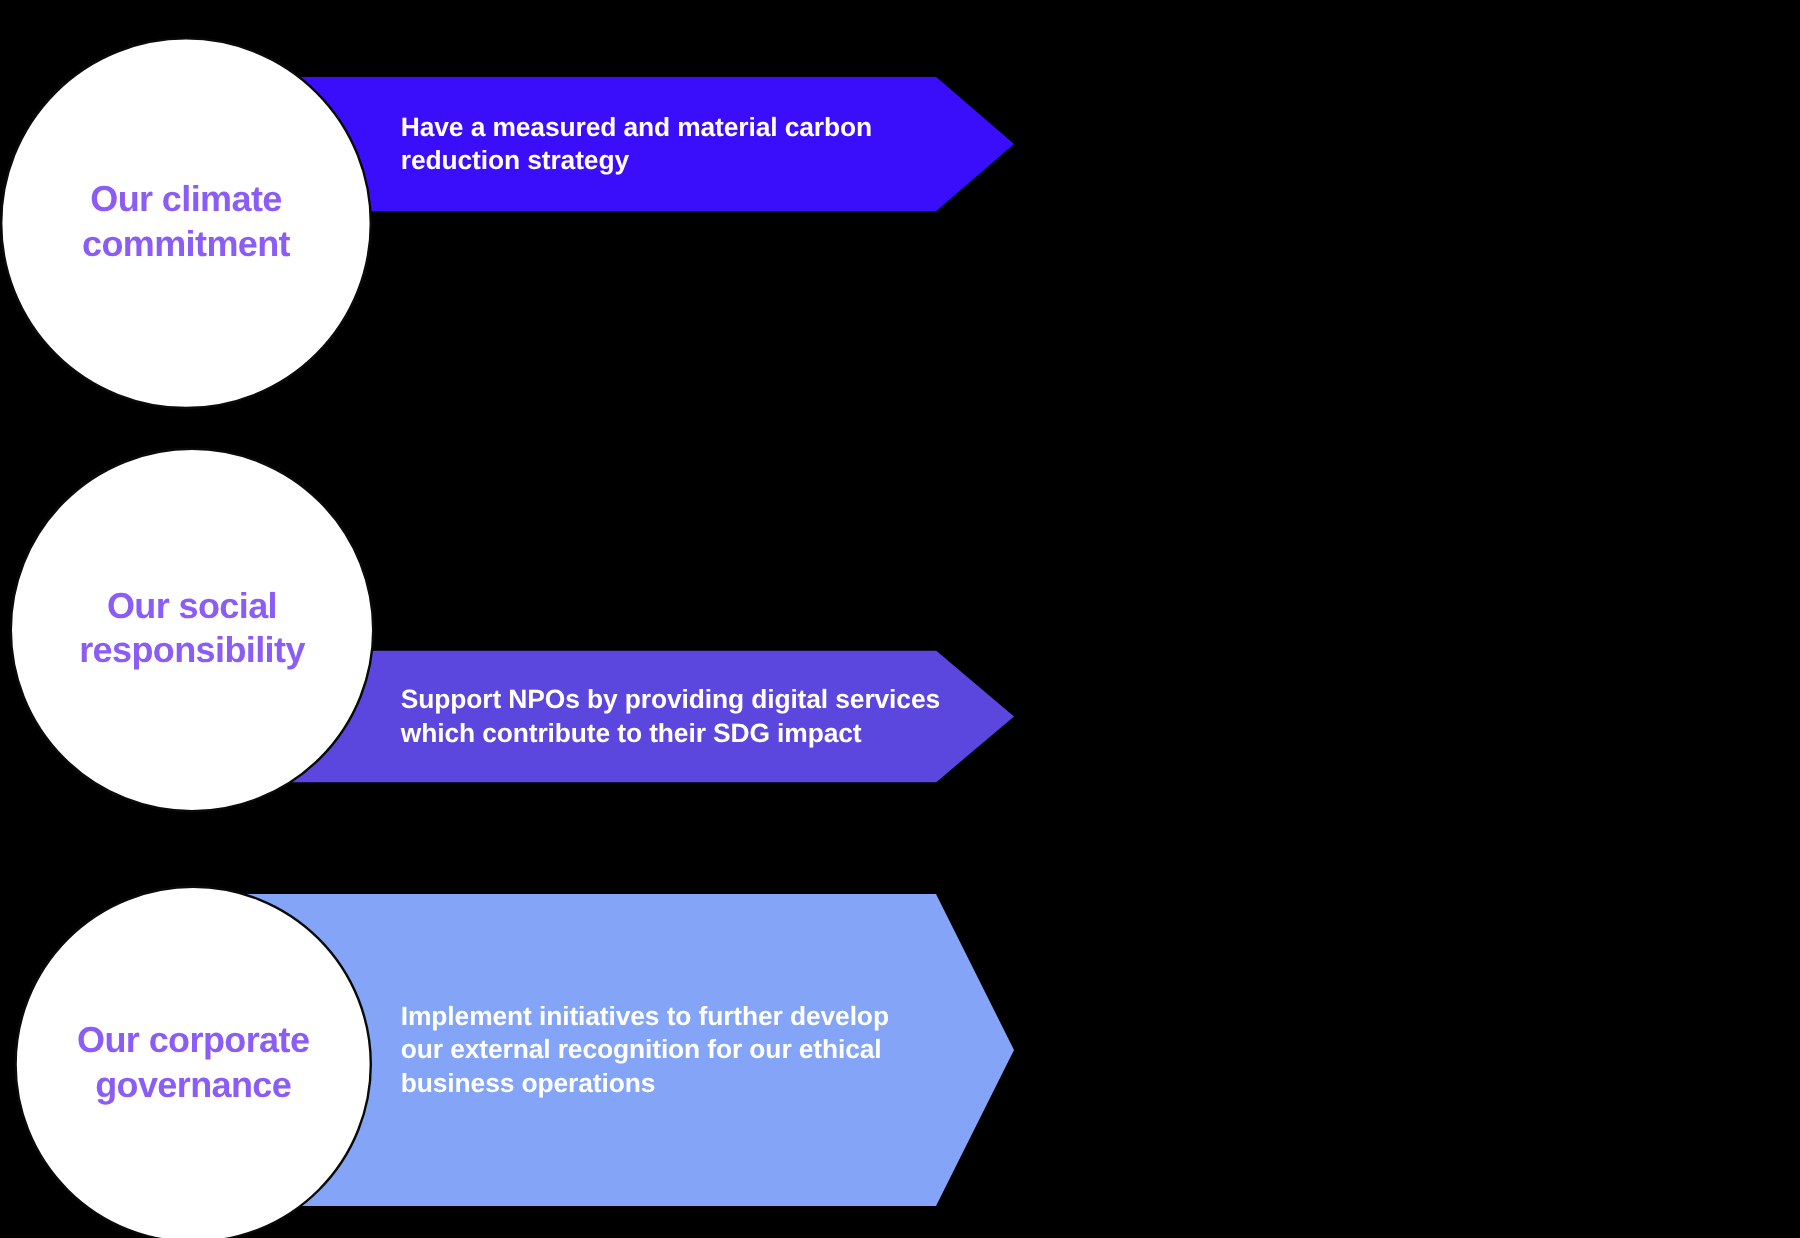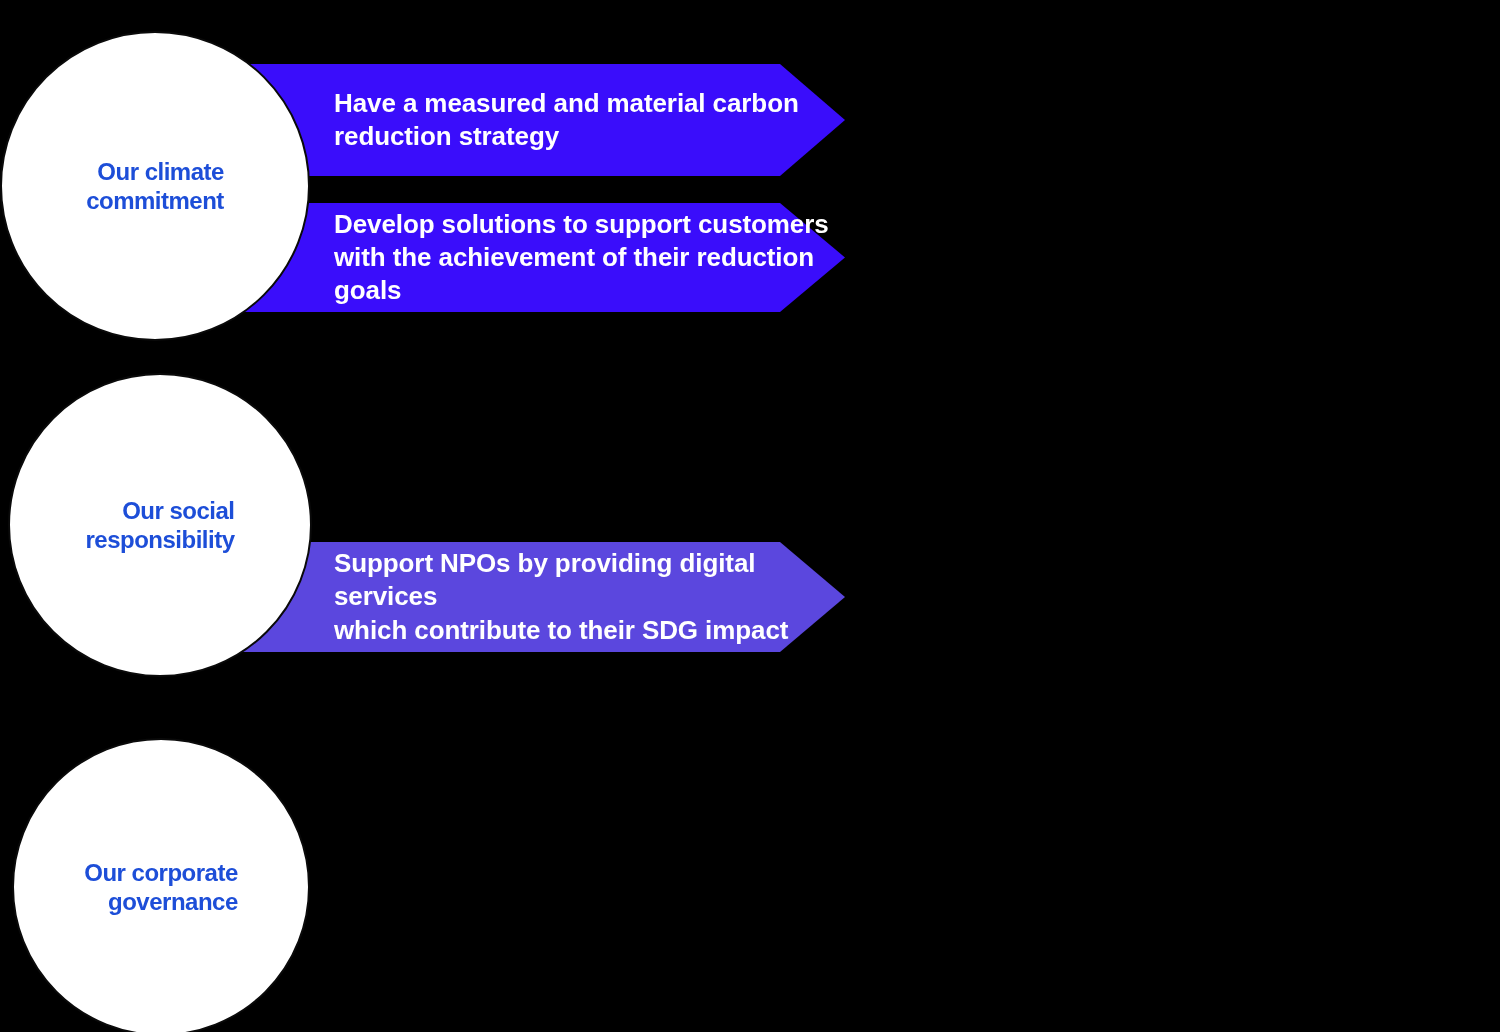--- a/index.html
+++ b/index.html
@@ -26,45 +26,45 @@
     display: flex;
     align-items: center;
     box-sizing: border-box;
   }
 
   .arrow-text {
     position: relative;
     z-index: 2;
     color: #ffffff;
     font-weight: bold;
-    font-size: 26px;
+    font-size: 22px;
     line-height: 1.28;
     letter-spacing: -0.1px;
     white-space: pre-line;
   }
 
   
   .circle {
     position: absolute;
     border-radius: 50%;
     background: #ffffff;
     border: 2px solid #0a0a0a;
     box-sizing: border-box;
     display: flex;
     align-items: center;
     justify-content: center;
     z-index: 5;
   }
 
   .circle-label {
-    color: #1d4ed8;
+    color: #8b5cf6;
     font-weight: bold;
-    font-size: 24px;
+    font-size: 30px;
     line-height: 1.22;
-    text-align: right;
+    text-align: center;
     letter-spacing: -0.5px;
     white-space: pre-line;
     padding: 0 18px;
   }
 
   
   .g1-c { left: 0px;  top: 31px;  width: 310px; height: 310px; }
   .g2-c { left: 8px;  top: 373px; width: 304px; height: 304px; }
   .g3-c { left: 12px; top: 738px; width: 298px; height: 298px; }
 </style>
@@ -74,46 +74,47 @@
 <div id="stage">
 
   <div class="arrow" style="left:160px; top:64px; width:685px; height:112px;">
     <svg width="685" height="112" viewBox="0 0 685 112" preserveAspectRatio="none" style="position:absolute; left:0; top:0;">
       <polygon points="0,0 620,0 685,56 620,112 0,112" fill="#3a0dfb"></polygon>
     </svg>
     <div class="arrow-text" style="margin-left:174px;">Have a measured and material carbon
 reduction strategy</div>
   </div>
 
-  <div class="arrow" style="left:160px; top:203px; width:685px; height:109px;">
-    <svg width="685" height="109" viewBox="0 0 685 109" preserveAspectRatio="none" style="position:absolute; left:0; top:0;">
-      <polygon points="0,0 620,0 685,54.5 620,109 0,109" fill="#3a0dfb"></polygon>
-    </svg>
-    <div class="arrow-text" style="margin-left:174px;">Develop solutions to support customers
-with the achievement of their reduction goals</div>
-  </div>
 
   <div class="circle g1-c">
     <div class="circle-label">Our climate
 commitment</div>
   </div>
 
 
   <div class="arrow" style="left:160px; top:542px; width:685px; height:110px;">
     <svg width="685" height="110" viewBox="0 0 685 110" preserveAspectRatio="none" style="position:absolute; left:0; top:0;">
       <polygon points="0,0 620,0 685,55 620,110 0,110" fill="#5b47de"></polygon>
     </svg>
     <div class="arrow-text" style="margin-left:174px;">Support NPOs by providing digital services
 which contribute to their SDG impact</div>
   </div>
 
   <div class="circle g2-c">
     <div class="circle-label">Our social
 responsibility</div>
   </div>
 
+  <div class="arrow" style="left:160px; top:745px; width:685px; height:260px;">
+    <svg width="685" height="260" viewBox="0 0 685 260" preserveAspectRatio="none" style="position:absolute; left:0; top:0;">
+      <polygon points="0,0 620,0 685,130 620,260 0,260" fill="#83a4f7"></polygon>
+    </svg>
+    <div class="arrow-text" style="margin-left:174px;">Implement initiatives to further develop
+our external recognition for our ethical
+business operations</div>
+  </div>
 
   <div class="circle g3-c">
     <div class="circle-label">Our corporate
 governance</div>
   </div>
 
 </div>
 
 </body></html>

